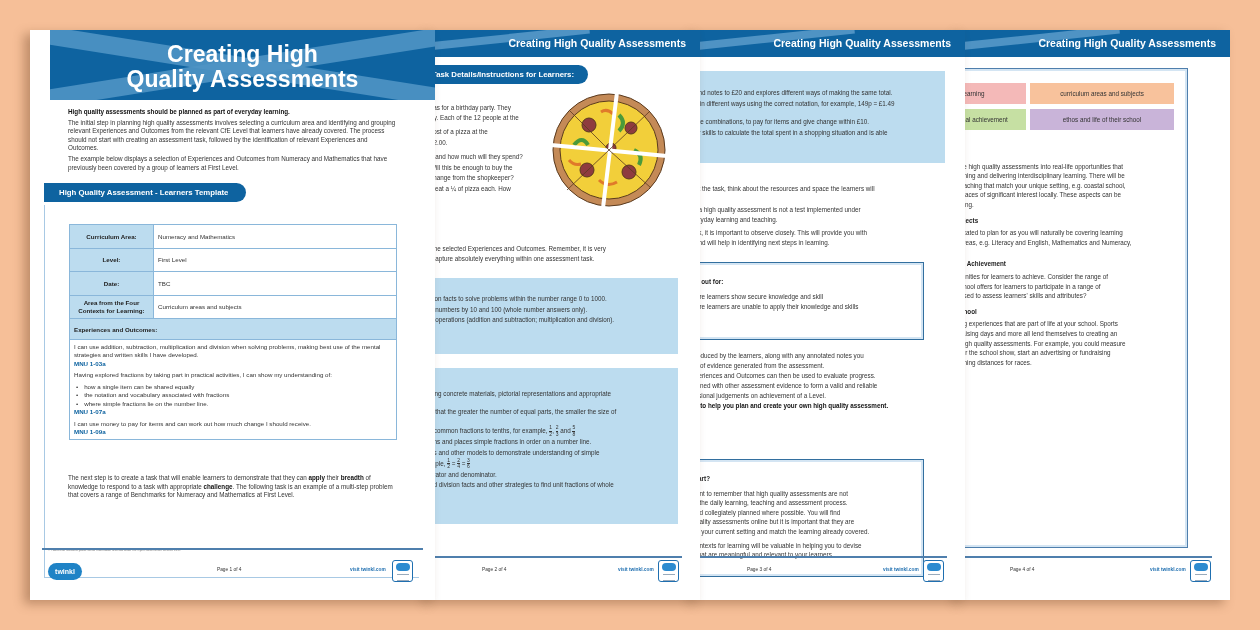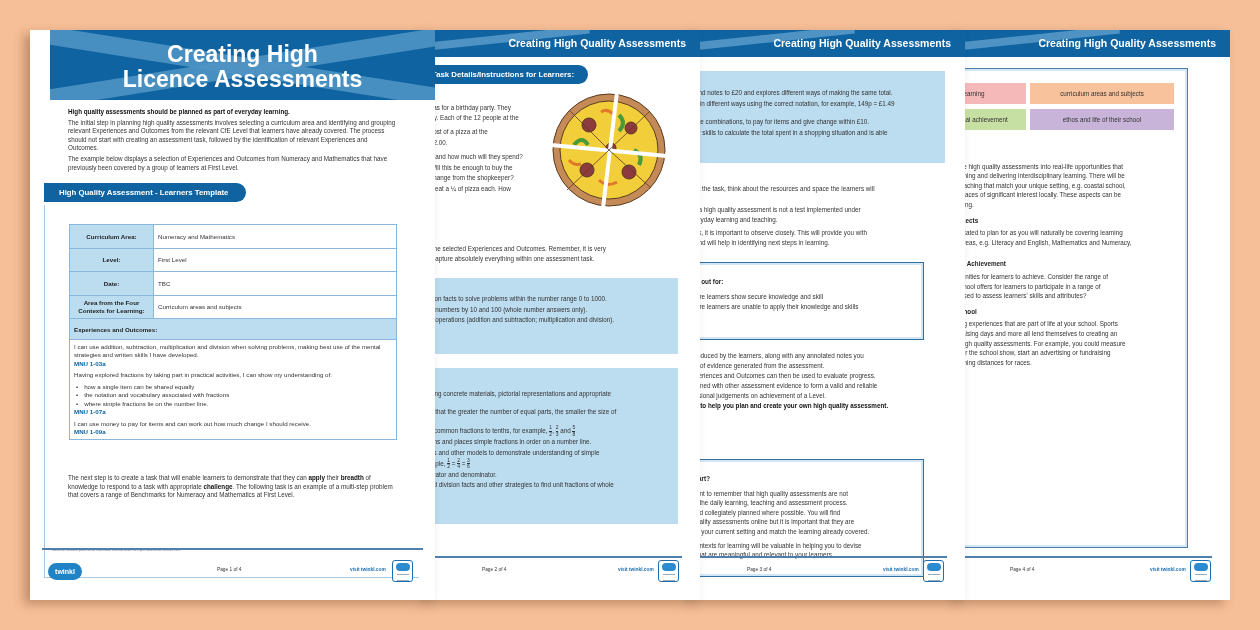--- a/index.html
+++ b/index.html
@@ -274,21 +274,21 @@
   <div class="page-num" style="left:52px;">Page 2 of 4</div>
   <div class="visit" style="left:188px;">visit twinkl.com</div>
   <div class="badge" style="left:228px;"></div>
 </div>
 
 <div class="page p1">
   <div class="banner-big">
     <div class="stripe1"></div>
     <div class="stripe2"></div>
     <h1>
-      <span>Creating High</span><br><span>Licence Assessments</span>
+      <span>Creating High</span><br><span>Quality Assessments</span>
     </h1>
   </div>
   <div class="intro">
     <p class="lead">High quality assessments should be planned as part of everyday learning.</p>
     <p>The initial step in planning high quality assessments involves selecting a curriculum area and identifying and grouping relevant Experiences and Outcomes from the relevant CfE Level that learners have already covered. The process should not start with creating an assessment task, followed by the identification of relevant Experiences and Outcomes.</p>
     <p>The example below displays a selection of Experiences and Outcomes from Numeracy and Mathematics that have previously been covered by a group of learners at First Level.</p>
   </div>
   <div class="pill">High Quality Assessment - Learners Template</div>
   <div class="tpl-frame"></div>
   <table class="plan">

